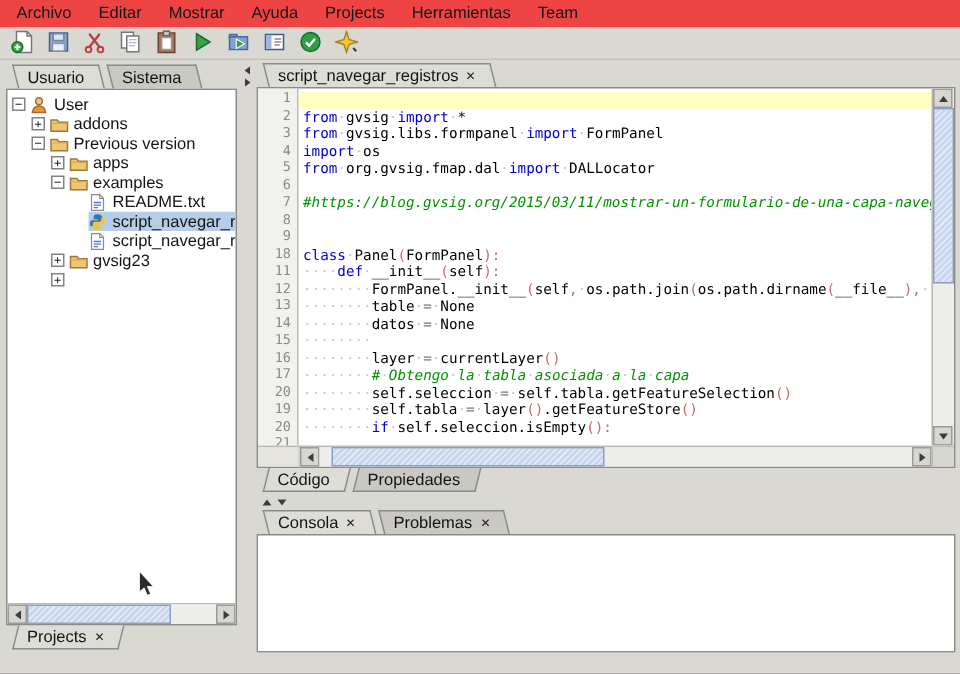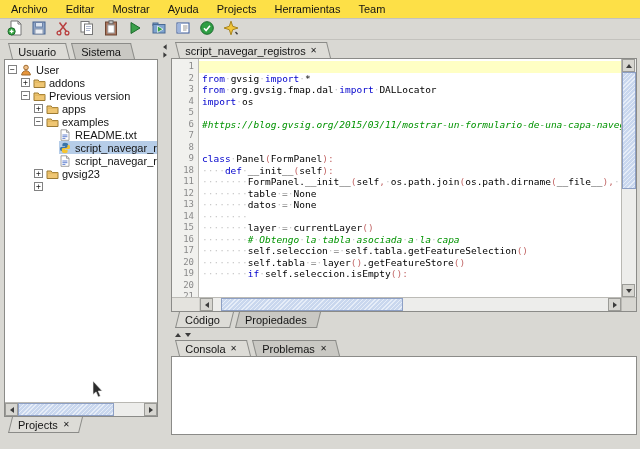--- a/index.html
+++ b/index.html
@@ -1,20 +1,20 @@
 <!DOCTYPE html>
 <html><head>
 <meta charset="utf-8">
 <style>
   html,body{margin:0;padding:0;background:#888;}
   .app{position:relative;width:640px;height:449px;background:#d9d8d3;overflow:hidden;
        font-family:"Liberation Sans","DejaVu Sans",sans-serif;font-size:11px;color:#141414;}
 
   
-  .menubar{height:18px;display:flex;align-items:center;padding-left:2px;background:#fde047;border-bottom:1px solid #c3c2bd;}
+  .menubar{height:18px;display:flex;align-items:center;padding-left:2px;background:#ef4444;border-bottom:1px solid #c3c2bd;}
   .menu-item{padding:2px 9px;cursor:default;white-space:nowrap;}
 
   
   .toolbar{height:20px;display:flex;align-items:center;gap:4px;padding-left:5px;background:#d9d8d3;border-bottom:1px solid #c3c2bd;}
   .tbtn{width:20px;height:18px;display:flex;align-items:center;justify-content:center;background:transparent;border:0;padding:0;}
 
   
   .workspace{display:flex;height:395px;}
 
   
@@ -372,22 +372,23 @@
               <div class="ln">16</div>
               <div class="ln">17</div>
               <div class="ln">20</div>
               <div class="ln">19</div>
               <div class="ln">20</div>
               <div class="ln">21</div>
             </div>
           <div class="codearea" id="code">
               <div class="cl hl"></div>
               <div class="cl"><span class="tok-k">from</span><span class="ws">·</span><span class="tok-t">gvsig</span><span class="ws">·</span><span class="tok-k">import</span><span class="ws">·</span><span class="tok-t">*</span></div>
+              <div class="cl"><span class="tok-k">from</span><span class="ws">·</span><span class="tok-t">gvsig.libs.formpanel</span><span class="ws">·</span><span class="tok-k">import</span><span class="ws">·</span><span class="tok-t">FormPanel</span></div>
+              <div class="cl"><span class="tok-k">import</span><span class="ws">·</span><span class="tok-t">os</span></div>
               <div class="cl"><span class="tok-k">from</span><span class="ws">·</span><span class="tok-t">org.gvsig.fmap.dal</span><span class="ws">·</span><span class="tok-k">import</span><span class="ws">·</span><span class="tok-t">DALLocator</span></div>
-              <div class="cl"><span class="tok-k">import</span><span class="ws">·</span><span class="tok-t">os</span></div>
               <div class="cl"></div>
               <div class="cl"><span class="tok-c">#https://blog.gvsig.org/2015/03/11/mostrar-un-formulario-de-una-capa-navegan</span></div>
               <div class="cl"></div>
               <div class="cl"></div>
               <div class="cl"><span class="tok-k">class</span><span class="ws">·</span><span class="tok-t">Panel</span><span class="tok-p">(</span><span class="tok-t">FormPanel</span><span class="tok-p">):</span></div>
               <div class="cl"><span class="ws">····</span><span class="tok-k">def</span><span class="ws">·</span><span class="tok-t">__init__</span><span class="tok-p">(</span><span class="tok-t">self</span><span class="tok-p">):</span></div>
               <div class="cl"><span class="ws">········</span><span class="tok-t">FormPanel.__init__</span><span class="tok-p">(</span><span class="tok-t">self</span><span class="tok-p">,</span><span class="ws">·</span><span class="tok-t">os.path.join</span><span class="tok-p">(</span><span class="tok-t">os.path.dirname</span><span class="tok-p">(</span><span class="tok-t">__file__</span><span class="tok-p">),</span><span class="ws">·</span><span class="tok-s">"sc</span></div>
               <div class="cl"><span class="ws">········</span><span class="tok-t">table</span><span class="ws">·</span><span class="tok-o">=</span><span class="ws">·</span><span class="tok-t">None</span></div>
               <div class="cl"><span class="ws">········</span><span class="tok-t">datos</span><span class="ws">·</span><span class="tok-o">=</span><span class="ws">·</span><span class="tok-t">None</span></div>
               <div class="cl"><span class="ws">········</span></div>

